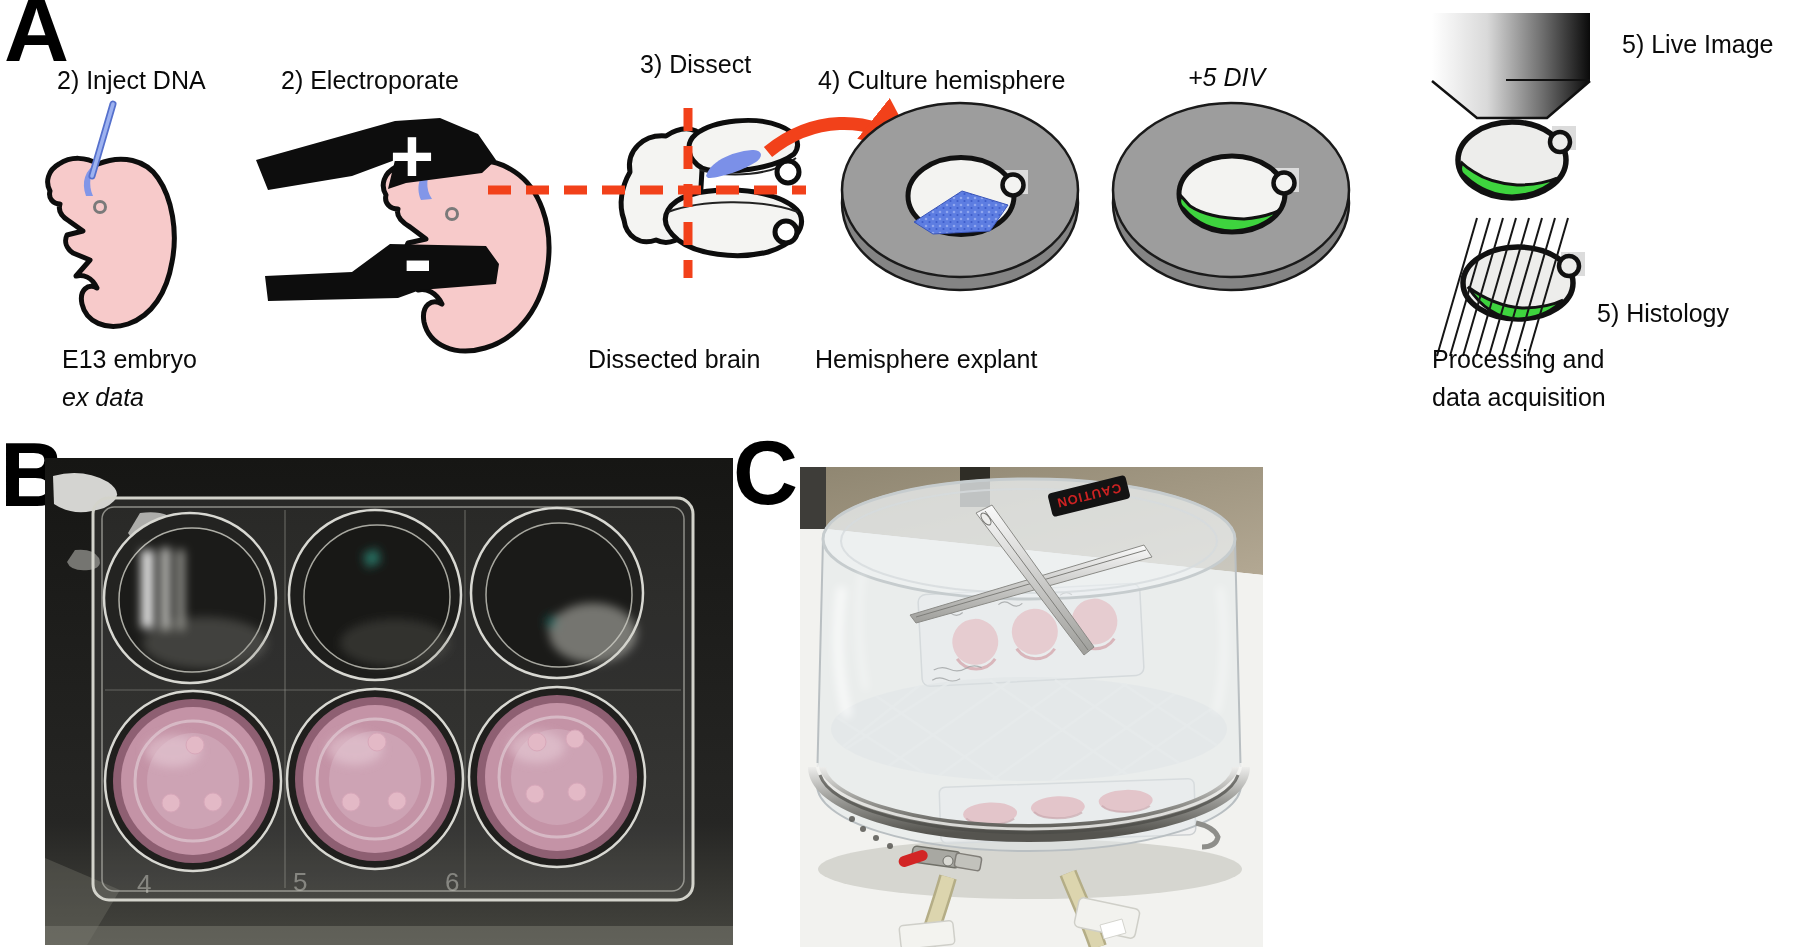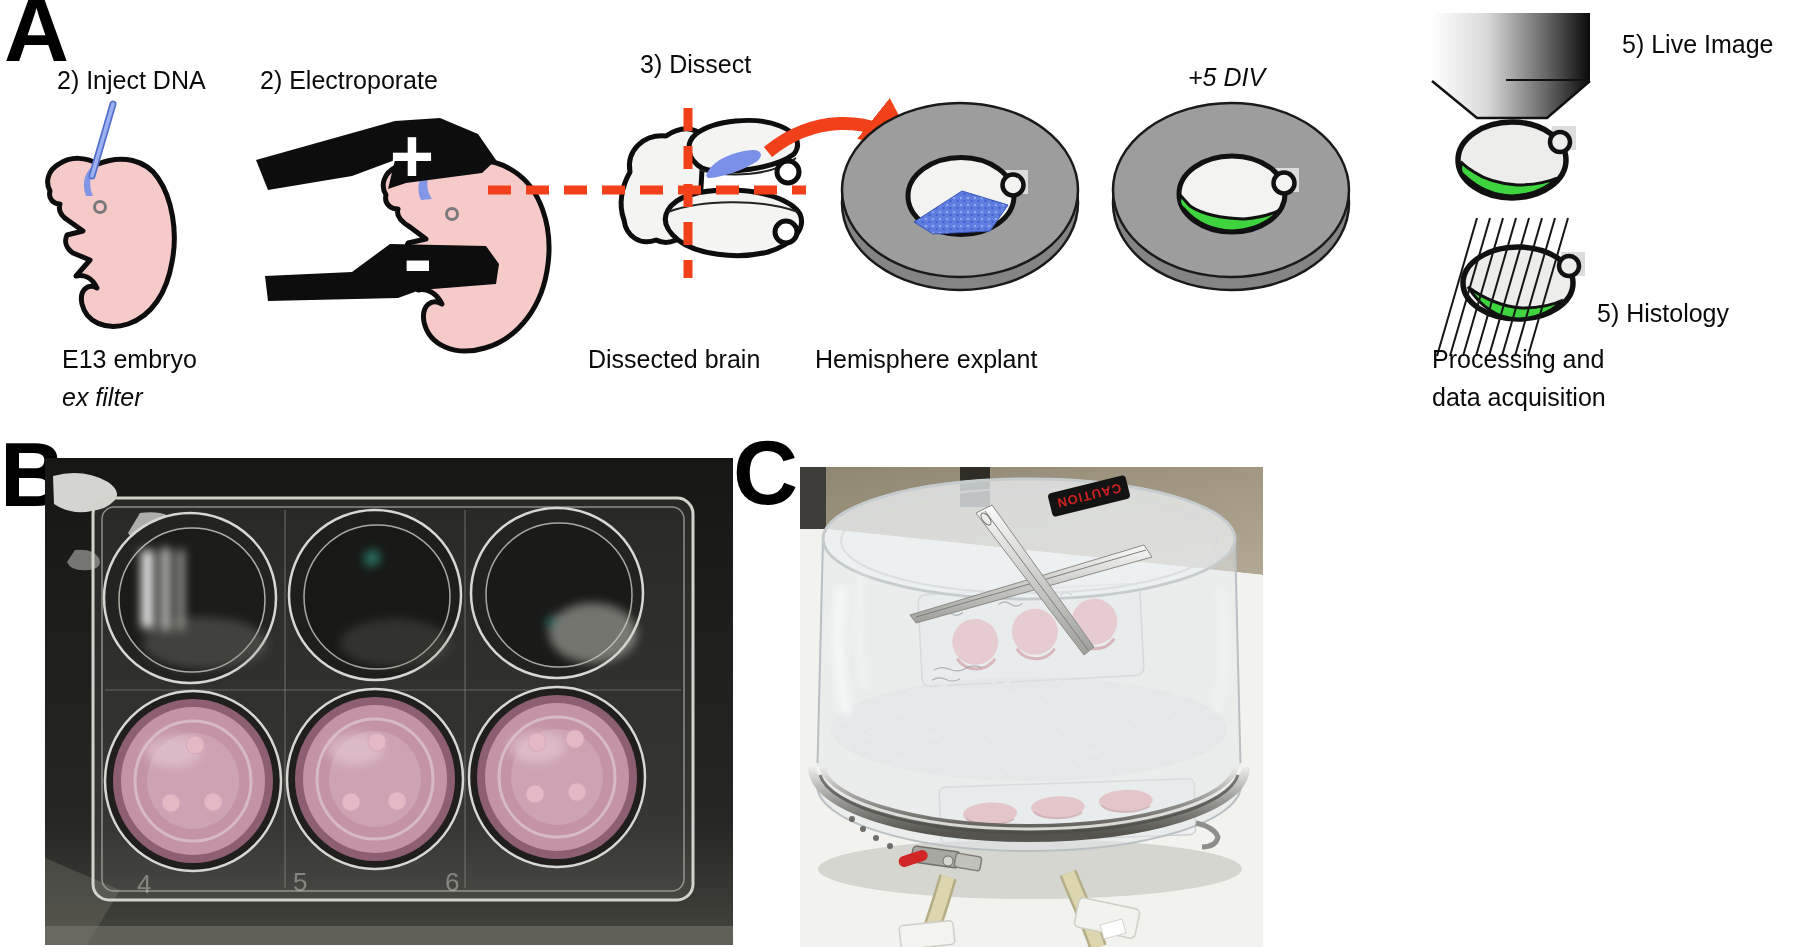--- a/index.html
+++ b/index.html
@@ -136,28 +136,29 @@
         <line x1="1529" y1="218" x2="1489" y2="356"></line>
           <line x1="1542" y1="218" x2="1502" y2="356"></line>
         <line x1="1555" y1="218" x2="1515" y2="356"></line>
           <line x1="1568" y1="218" x2="1528" y2="356"></line>
       </g>
     </g>
   </svg>
 
   <div class="pletter" style="left:4px;top:-15px;">A</div>
   <div class="lbl" style="left:57px;top:65px;">2) Inject DNA</div>
-  <div class="lbl" style="left:260px;top:65px;">2) Electroporate</div>
+  <div class="lbl" style="left:281px;top:65px;">2) Electroporate</div>
   <div class="lbl" style="left:640px;top:49px;">3) Dissect</div>
+  <div class="lbl" style="left:818px;top:65px;">4) Culture hemisphere</div>
   <div class="lbl italic" style="left:1188px;top:62px;">+5 DIV</div>
   <div class="lbl" style="left:1622px;top:29px;">5) Live Image</div>
   <div class="lbl" style="left:1597px;top:287px;margin-top:11px;">5) Histology</div>
 
   <div class="lbl" style="left:62px;top:344px;">E13 embryo</div>
-  <div class="lbl italic" style="left:62px;top:382px;">ex filter</div>
+  <div class="lbl italic" style="left:62px;top:382px;">ex data</div>
   <div class="lbl" style="left:588px;top:344px;">Dissected brain</div>
   <div class="lbl" style="left:815px;top:344px;">Hemisphere explant</div>
   <div class="lbl" style="left:1432px;top:382px;">data acquisition</div>
   <div class="lbl" style="left:1432px;top:344px;">Processing and</div>
 
   <div class="pletter" style="left:0px;top:430px;">B</div>
   <div class="photo" style="left:45px;top:458px;width:688px;height:487px;">
     <svg width="688" height="487" viewBox="0 0 688 487">
       <defs>
         <linearGradient id="bench" x1="0" y1="0" x2="0" y2="1">

